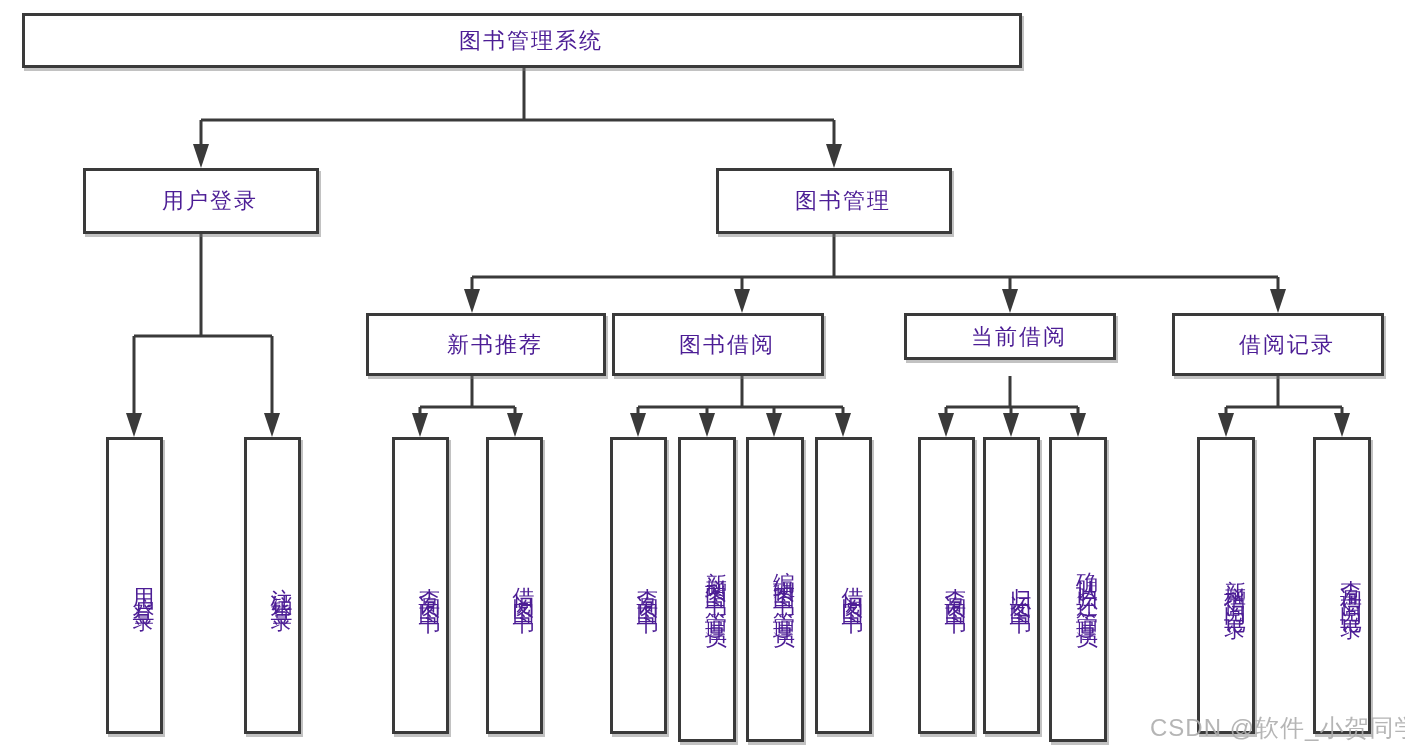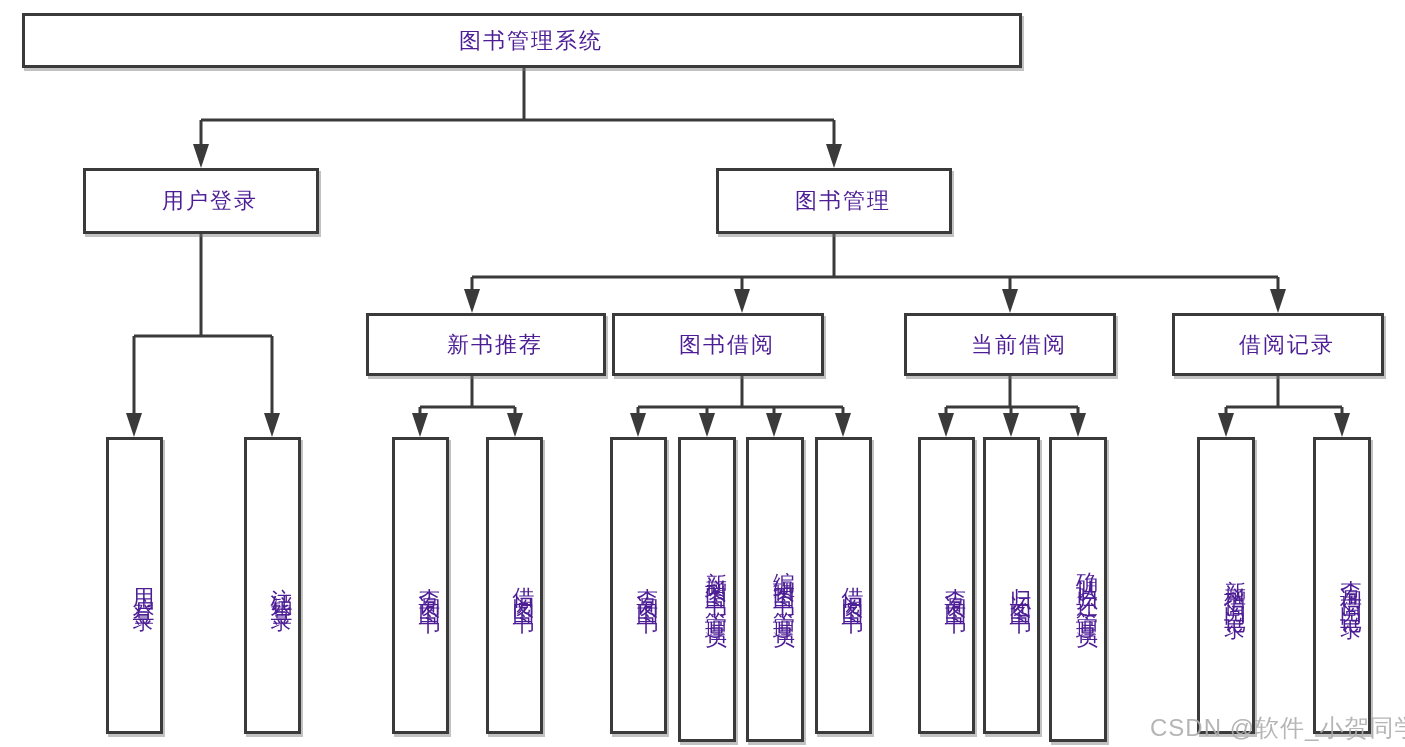--- a/index.html
+++ b/index.html
@@ -122,21 +122,21 @@
   <div class="box" style="left:716px; top:168px; width:236px; height:66px;">
     <span class="h-label">图书管理</span>
   </div>
 
   <div class="box" style="left:366px; top:313px; width:240px; height:63px;">
     <span class="h-label">新书推荐</span>
   </div>
   <div class="box" style="left:612px; top:313px; width:212px; height:63px;">
     <span class="h-label">图书借阅</span>
   </div>
-  <div class="box" style="left:904px; top:313px; width:212px; height:63px;">
+  <div class="box" style="left:904px; top:313px; width:212px; height:47px;">
     <span class="h-label">当前借阅</span>
   </div>
   <div class="box" style="left:1172px; top:313px; width:212px; height:63px;">
     <span class="h-label">借阅记录</span>
   </div>
 
   <div class="box" style="left:106px; top:437px; width:57px; height:297px;">
     <span class="v-label">用户登录</span>
   </div>
   <div class="box" style="left:244px; top:437px; width:57px; height:297px;">

